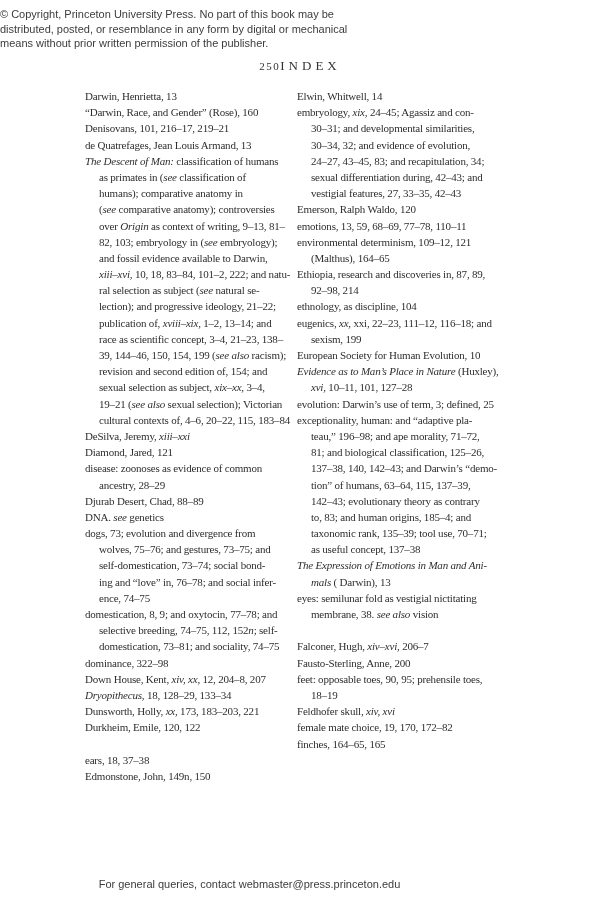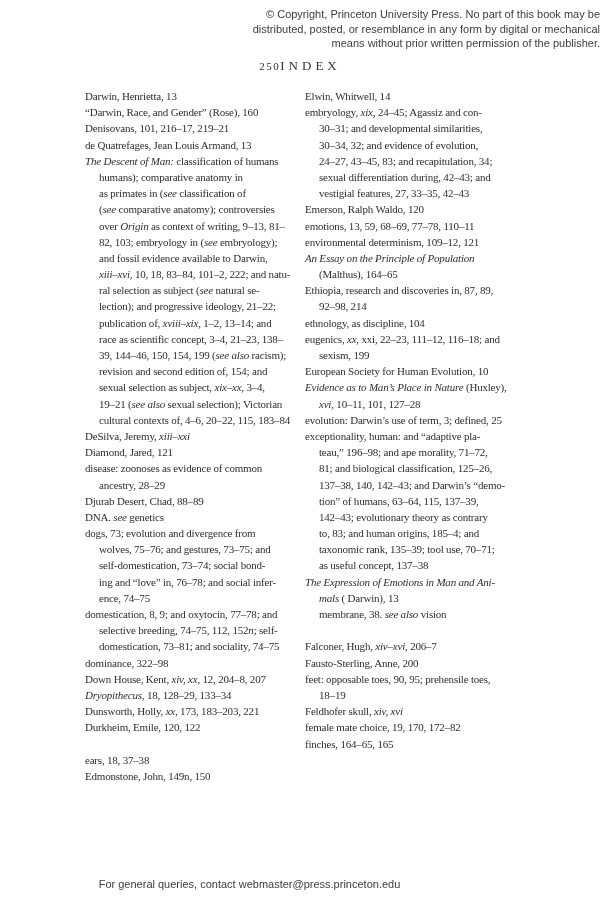--- a/index.html
+++ b/index.html
@@ -6,35 +6,35 @@
   body {
     width: 600px; height: 906px;
     background: #ffffff;
     font-family: "Liberation Serif", serif;
     color: #2e2e2e;
     position: relative;
     overflow: hidden;
   }
   .copyright {
     position: absolute; top: 7px; left: 0; width: 600px;
-    text-align: right;
+    text-align: left;
     font-family: "Liberation Sans", sans-serif;
     font-size: 11px; line-height: 14.5px;
     color: #3c3c3c;
   }
   .page-header {
     position: absolute; top: 58px; left: 0; width: 600px;
     text-align: center;
     font-size: 11px; color: #333;
   }
   .page-header .pagenum { letter-spacing: 1.5px; }
   .page-header .index-title { letter-spacing: 4px; font-size: 13px; }
   .columns {
     position: absolute; top: 88px; left: 85px;
-    display: flex; gap: 8px;
+    display: flex; 
   }
   .col { width: 212px; }
   .index-line {
     height: 16.2px;
     white-space: nowrap;
     font-size: 11px;
     letter-spacing: -0.2px;
     line-height: 16.2px;
   }
   .index-line.indent { padding-left: 14px; }
@@ -60,22 +60,22 @@
   <span class="pagenum">250</span><span class="index-title">INDEX</span>
 </div>
 
 <div class="columns">
   <div class="col" id="col-left">
       <div class="index-line"><span>Darwin, Henrietta, 13</span></div>
       <div class="index-line"><span>“Darwin, Race, and Gender” (Rose), 160</span></div>
       <div class="index-line"><span>Denisovans, 101, 216–17, 219–21</span></div>
       <div class="index-line"><span>de Quatrefages, Jean Louis Armand, 13</span></div>
       <div class="index-line"><span class="i">The Descent of Man:</span><span> classification of humans</span></div>
+      <div class="index-line indent"><span>as primates in (</span><span class="i">see</span><span> classification of</span></div>
       <div class="index-line indent"><span>humans); comparative anatomy in</span></div>
-      <div class="index-line indent"><span>as primates in (</span><span class="i">see</span><span> classification of</span></div>
       <div class="index-line indent"><span>(</span><span class="i">see</span><span> comparative anatomy); controversies</span></div>
       <div class="index-line indent"><span>over </span><span class="i">Origin</span><span> as context of writing, 9–13, 81–</span></div>
       <div class="index-line indent"><span>82, 103; embryology in (</span><span class="i">see</span><span> embryology);</span></div>
       <div class="index-line indent"><span>and fossil evidence available to Darwin,</span></div>
       <div class="index-line indent"><span class="i">xiii–xvi,</span><span> 10, 18, 83–84, 101–2, 222; and natu-</span></div>
       <div class="index-line indent"><span>ral selection as subject (</span><span class="i">see</span><span> natural se-</span></div>
       <div class="index-line indent"><span>lection); and progressive ideology, 21–22;</span></div>
       <div class="index-line indent"><span>publication of, </span><span class="i">xviii–xix,</span><span> 1–2, 13–14; and</span></div>
       <div class="index-line indent"><span>race as scientific concept, 3–4, 21–23, 138–</span></div>
       <div class="index-line indent"><span>39, 144–46, 150, 154, 199 (</span><span class="i">see also</span><span> racism);</span></div>
@@ -110,21 +110,20 @@
       <div class="index-line"><span>Elwin, Whitwell, 14</span></div>
       <div class="index-line"><span>embryology, </span><span class="i">xix,</span><span> 24–45; Agassiz and con-</span></div>
       <div class="index-line indent"><span>30–31; and developmental similarities,</span></div>
       <div class="index-line indent"><span>30–34, </span><span class="b">32</span><span>; and evidence of evolution,</span></div>
       <div class="index-line indent"><span>24–27, 43–45, 83; and recapitulation, 34;</span></div>
       <div class="index-line indent"><span>sexual differentiation during, 42–43; and</span></div>
       <div class="index-line indent"><span>vestigial features, 27, 33–35, 42–43</span></div>
       <div class="index-line"><span>Emerson, Ralph Waldo, 120</span></div>
       <div class="index-line"><span>emotions, 13, 59, 68–69, 77–78, 110–11</span></div>
       <div class="index-line"><span>environmental determinism, 109–12, 121</span></div>
-      <div class="index-line"><span class="i">An Essay on the Principle of Population</span></div>
       <div class="index-line indent"><span>(Malthus), 164–65</span></div>
       <div class="index-line"><span>Ethiopia, research and discoveries in, 87, 89,</span></div>
       <div class="index-line indent"><span>92–98, 214</span></div>
       <div class="index-line"><span>ethnology, as discipline, 104</span></div>
       <div class="index-line"><span>eugenics, </span><span class="i">xx,</span><span> xxi, 22–23, 111–12, 116–18; and</span></div>
       <div class="index-line indent"><span>sexism, 199</span></div>
       <div class="index-line"><span>European Society for Human Evolution, 10</span></div>
       <div class="index-line"><span class="i">Evidence as to Man’s Place in Nature</span><span> (Huxley),</span></div>
       <div class="index-line indent"><span class="i">xvi,</span><span> 10–11, 101, 127–28</span></div>
       <div class="index-line"><span>evolution: Darwin’s use of term, 3; defined, 25</span></div>
@@ -132,20 +131,21 @@
       <div class="index-line indent"><span>teau,” 196–98; and ape morality, 71–72,</span></div>
       <div class="index-line indent"><span>81; and biological classification, 125–26,</span></div>
       <div class="index-line indent"><span>137–38, 140, 142–43; and Darwin’s “demo-</span></div>
       <div class="index-line indent"><span>tion” of humans, 63–64, 115, 137–39,</span></div>
       <div class="index-line indent"><span>142–43; evolutionary theory as contrary</span></div>
       <div class="index-line indent"><span>to, 83; and human origins, 185–4; and</span></div>
       <div class="index-line indent"><span>taxonomic rank, 135–39; tool use, 70–71;</span></div>
       <div class="index-line indent"><span>as useful concept, 137–38</span></div>
       <div class="index-line"><span class="i">The Expression of Emotions in Man and Ani-</span></div>
       <div class="index-line indent"><span class="i">mals</span><span> ( Darwin), 13</span></div>
+      <div class="index-line"><span>eyes: semilunar fold as vestigial nictitating</span></div>
       <div class="index-line indent"><span>membrane, 38. </span><span class="i">see also</span><span> vision</span></div>
       <div class="index-line"></div>
       <div class="index-line"><span>Falconer, Hugh, </span><span class="i">xiv–xvi,</span><span> 206–7</span></div>
       <div class="index-line"><span>Fausto-Sterling, Anne, 200</span></div>
       <div class="index-line"><span>feet: opposable toes, 90, 95; prehensile toes,</span></div>
       <div class="index-line indent"><span>18–19</span></div>
       <div class="index-line"><span>Feldhofer skull, </span><span class="i">xiv, xvi</span></div>
       <div class="index-line"><span>female mate choice, 19, 170, 172–82</span></div>
       <div class="index-line"><span>finches, 164–65, </span><span class="b">165</span></div>
     </div>

